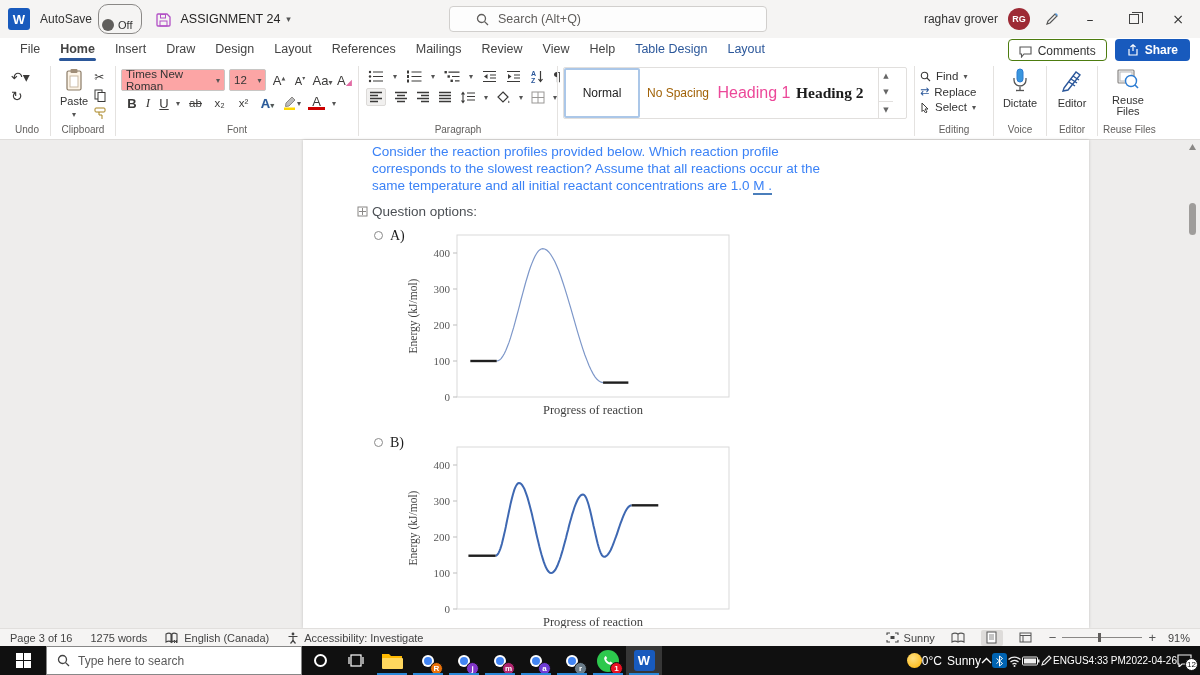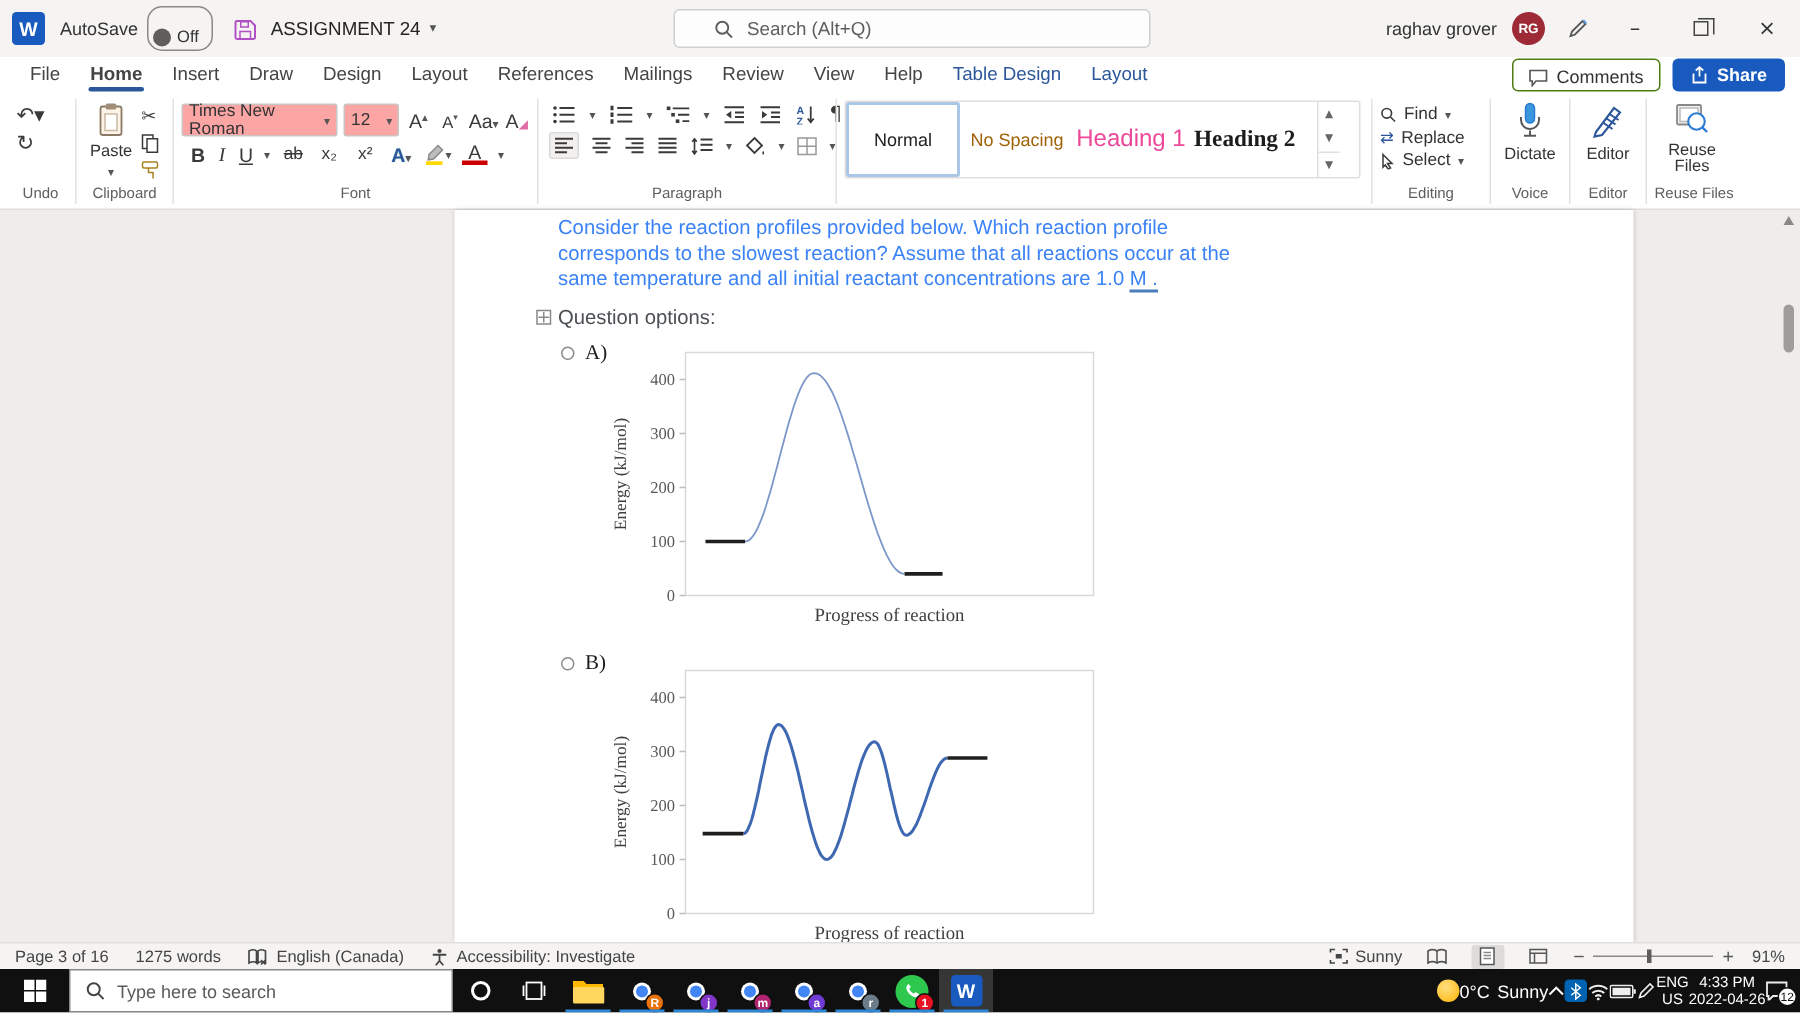--- a/index.html
+++ b/index.html
@@ -101,21 +101,21 @@
   .tico.active{background:rgba(255,255,255,.16)}
   .appic{width:22px;height:22px;position:relative}
   .chromeball{width:22px;height:22px;border-radius:50%;background:conic-gradient(from -45deg,#ea4335 0 33%,#34a853 0 66%,#fbbc05 0 100%);position:relative}
   .chromeball:before{content:"";position:absolute;left:5px;top:5px;width:12px;height:12px;border-radius:50%;background:#fff}
   .chromeball:after{content:"";position:absolute;left:7px;top:7px;width:8px;height:8px;border-radius:50%;background:#4285f4}
   .pbadge{position:absolute;right:-4px;bottom:-3px;width:13px;height:13px;border-radius:50%;color:#fff;font-size:8px;font-weight:bold;display:flex;align-items:center;justify-content:center;border:1px solid #101010}
   .wordtile{width:21px;height:21px;background:#185abd;border-radius:3px;color:#fff;font-weight:bold;font-size:13px;display:flex;align-items:center;justify-content:center}
   .whats{width:22px;height:22px;border-radius:50%;background:#2dc84d;display:flex;align-items:center;justify-content:center;position:relative}
   .tray{margin-left:auto;display:flex;align-items:center;padding-right:8px;color:#fff;font-size:12px}
   .sun{width:15px;height:15px;border-radius:50%;background:radial-gradient(circle at 40% 35%,#ffe082,#ffb300)}
-  .stack{display:flex;flex-direction:column;align-items:center;font-size:10px;line-height:11px}
+  .stack{display:flex;flex-direction:row;align-items:center;font-size:10px;line-height:11px}
   .bt{width:15px;height:15px;background:#0063b1;border-radius:3px;display:flex;align-items:center;justify-content:center}
   .notif{position:relative}
   .nbadge{position:absolute;right:-6px;bottom:-4px;width:13px;height:13px;border-radius:50%;background:#fff;color:#111;font-size:8px;display:flex;align-items:center;justify-content:center;border:1px solid #101010}
 </style>
 </head>
 <body>
 
 <div class="titlebar">
   <div class="word-logo">
       <span>W</span>

